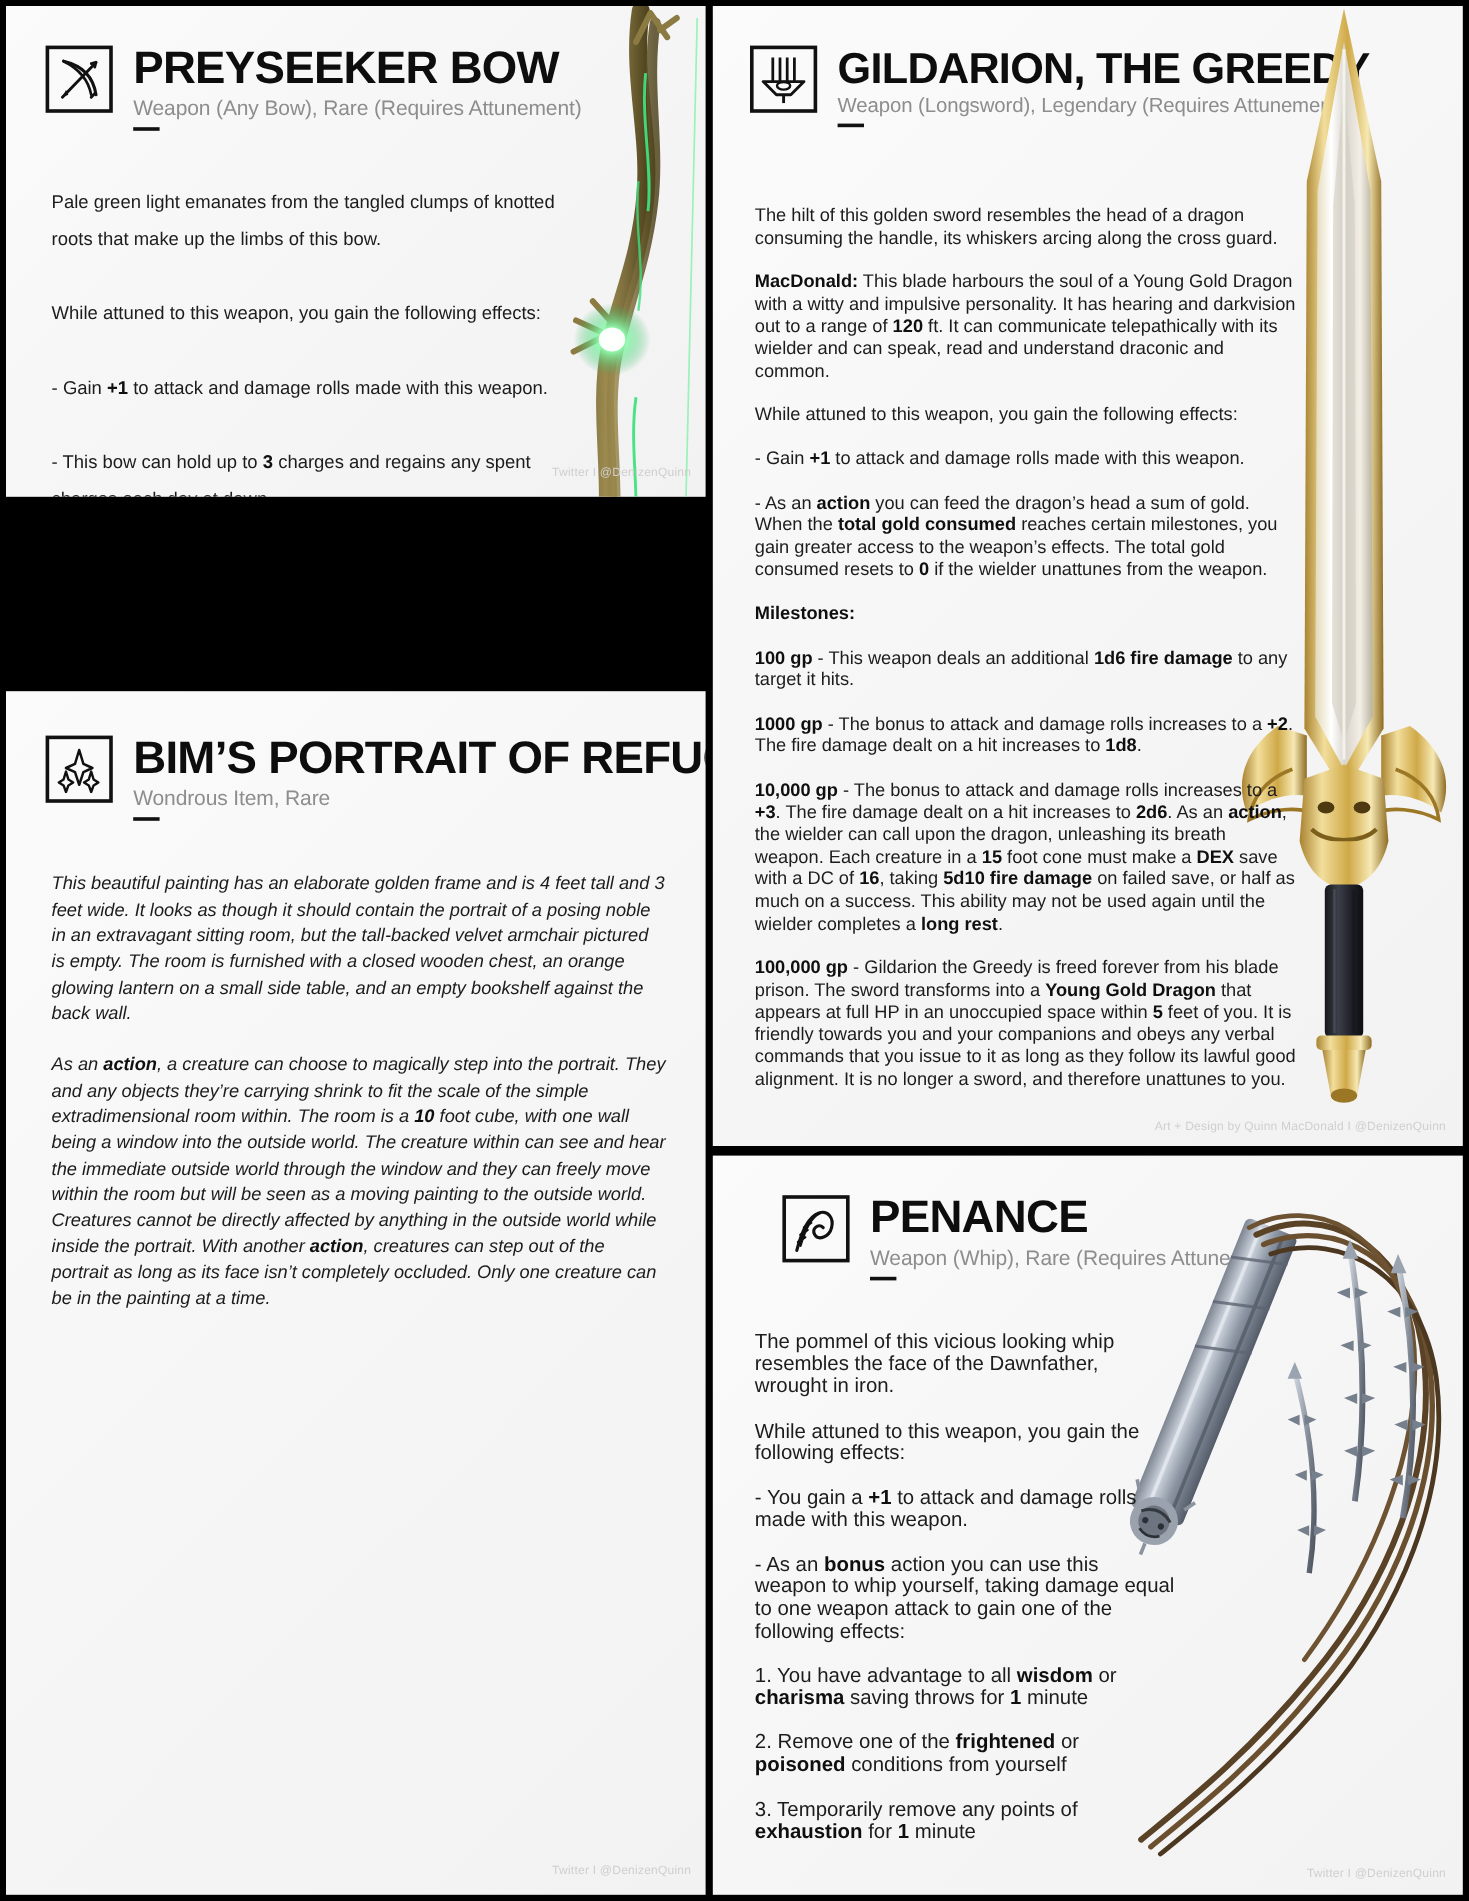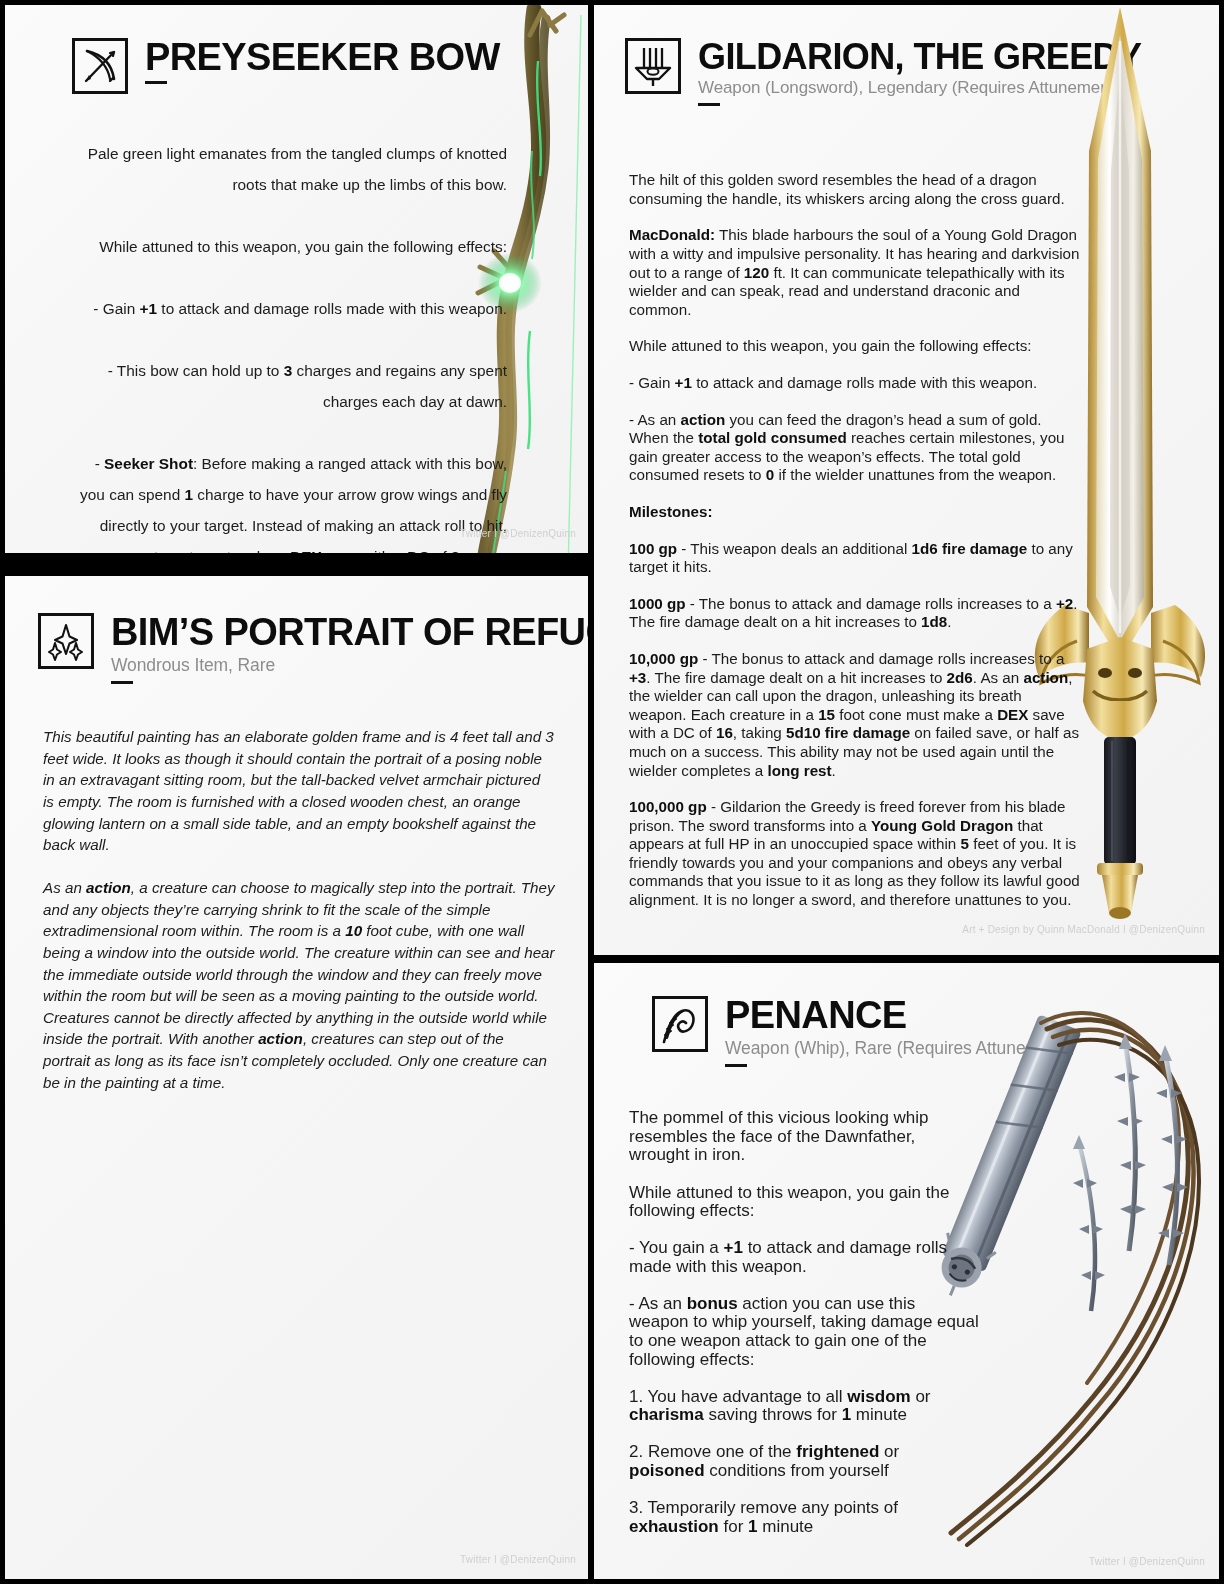--- a/index.html
+++ b/index.html
@@ -13,21 +13,21 @@
     position: relative;
     width: 1224px; height: 1584px;
     background: #000;
   }
   .card {
     position: absolute;
     background: linear-gradient(135deg,#fbfbfb 0%,#f6f6f6 45%,#f2f2f2 100%);
     overflow: hidden;
   }
   
-  #card-bow      { left:5px;   top:5px;    width:583px;  height:548px;padding-left:34px; }
+  #card-bow      { left:5px;   top:5px;    width:583px;  height:409px; }
   #card-portrait { left:5px;   top:576px;  width:583px;  height:1003px; }
   #card-sword    { left:594px; top:5px;    width:625px;  height:950px; }
   #card-whip     { left:594px; top:963px;  width:625px;  height:616px; }
 
   
   .hdr { position:relative; display:flex; align-items:flex-start; }
   .icon-box {
     width:56px; height:56px; border:3px solid #111;
     flex:0 0 56px; display:flex; align-items:center; justify-content:center;
     background:transparent;
@@ -44,21 +44,21 @@
   }
   .rule { width:22px; height:3px; background:#111; margin-top:5px; }
 
   
   .body { position:relative; z-index:2; }
   .body p { color:#1c1c1c; }
   .body b { font-weight:700; color:#0f0f0f; }
 
   
   #card-bow .hdr { margin:33px 0 0 33px; }
-  #card-bow .body { margin:44px 0 0 38px; width:430px; font-size:15.4px; line-height:31px;text-align:right; }
+  #card-bow .body { margin:44px 0 0 38px; width:430px; font-size:15.4px; line-height:31px; }
   #card-bow .body p { margin-bottom:31px; }
 
   
   #card-portrait .hdr { margin:37px 0 0 33px; }
   #card-portrait .body { margin:42px 0 0 38px; width:512px; font-size:15.2px; line-height:21.6px; }
   #card-portrait .body p { margin-bottom:21.5px;font-style:italic; }
 
   
   #card-sword .hdr { margin:33px 0 0 31px; }
   #card-sword .body { margin:65px 0 0 35px; width:452px; font-size:15.2px; line-height:18.6px; }
@@ -126,20 +126,21 @@
           <path d="M7 5 C24 9 32 19 34 33" stroke="#111" stroke-width="2.6" fill="none" stroke-linecap="round"></path>
           <path d="M7 5 C21 12 28 22 30 33" stroke="#111" stroke-width="2.2" fill="none" stroke-linecap="round"></path>
           <path d="M33 32 L30 35" stroke="#111" stroke-width="2.4" stroke-linecap="round"></path>
           <line x1="6" y1="35" x2="34" y2="6" stroke="#111" stroke-width="2.4" stroke-linecap="round"></line>
           <path d="M34 6 L30 7 M34 6 L33 10" stroke="#111" stroke-width="2.2" stroke-linecap="round"></path>
           <path d="M6 35 L11 33 L9 29 Z" fill="#111"></path>
         </svg>
       </div>
       <div class="hdr-text">
         <div class="item-title">PREYSEEKER BOW</div>
+        <div class="item-sub">Weapon (Any Bow), Rare (Requires Attunement)</div>
         <div class="rule"></div>
       </div>
     </div>
 
     <div class="body" id="bow-body">
         <p>Pale green light emanates from the tangled clumps of knotted roots that make up the limbs of this bow.</p>
         <p>While attuned to this weapon, you gain the following effects:</p>
         <p>- Gain <b>+1</b> to attack and damage rolls made with this weapon.</p>
         <p>- This bow can hold up to <b>3</b> charges and regains any spent charges each day at dawn.</p>
         <p>- <b>Seeker Shot</b>: Before making a ranged attack with this bow, you can spend <b>1</b> charge to have your arrow grow wings and fly directly to your target. Instead of making an attack roll to hit, your target must make a <b>DEX</b> save with a <b>DC</b> of <b>8</b> + your ranged attack bonus or be hit with your attack. This attack deals an additional  piercing damage.</p>
@@ -252,21 +253,21 @@
         <p>While attuned to this weapon, you gain the following effects:</p>
         <p>- Gain <b>+1</b> to attack and damage rolls made with this weapon.</p>
         <p>- As an <b>action</b> you can feed the dragon’s head a sum of gold. When the <b>total gold consumed</b> reaches certain milestones, you gain greater access to the weapon’s effects. The total gold consumed resets to <b>0</b> if the wielder unattunes from the weapon.</p>
         <p><b>Milestones:</b></p>
         <p><b>100 gp</b> - This weapon deals an additional <b>1d6 fire damage</b> to any target it hits.</p>
         <p><b>1000 gp</b> - The bonus to attack and damage rolls increases to a <b>+2</b>. The fire damage dealt on a hit increases to <b>1d8</b>.</p>
         <p><b>10,000 gp</b> - The bonus to attack and damage rolls increases to a <b>+3</b>. The fire damage dealt on a hit increases to <b>2d6</b>. As an <b>action</b>, the wielder can call upon the dragon, unleashing its breath weapon. Each creature in a <b>15</b> foot cone must make a <b>DEX</b> save with a DC of <b>16</b>, taking <b>5d10 fire damage</b> on failed save, or half as much on a success. This ability may not be used again until the wielder completes a <b>long rest</b>.</p>
         <p><b>100,000 gp</b> - Gildarion the Greedy is freed forever from his blade prison. The sword transforms into a <b>Young Gold Dragon</b> that appears at full HP in an unoccupied space within <b>5</b> feet of you. It is friendly towards you and your companions and obeys any verbal commands that you issue to it as long as they follow its lawful good alignment. It is no longer a sword, and therefore unattunes to you.</p>
       </div>
 
-    <div class="watermark" style="right:14px; bottom:20px;">Art + Design by Quinn MacDonald  I @DenizenQuinn</div>
+    <div class="watermark" style="right:14px; bottom:10px;">Art + Design by Quinn MacDonald  I @DenizenQuinn</div>
   </div>
 
   <div class="card" id="card-whip">
 
     <div class="art" id="whip-art">
       <svg width="330" height="560" viewBox="0 0 330 560">
         <defs>
           <linearGradient id="handleg" x1="0" y1="0" x2="1" y2="0">
             <stop offset="0%" stop-color="#7d8592"></stop>
             <stop offset="30%" stop-color="#cfd6df"></stop>

